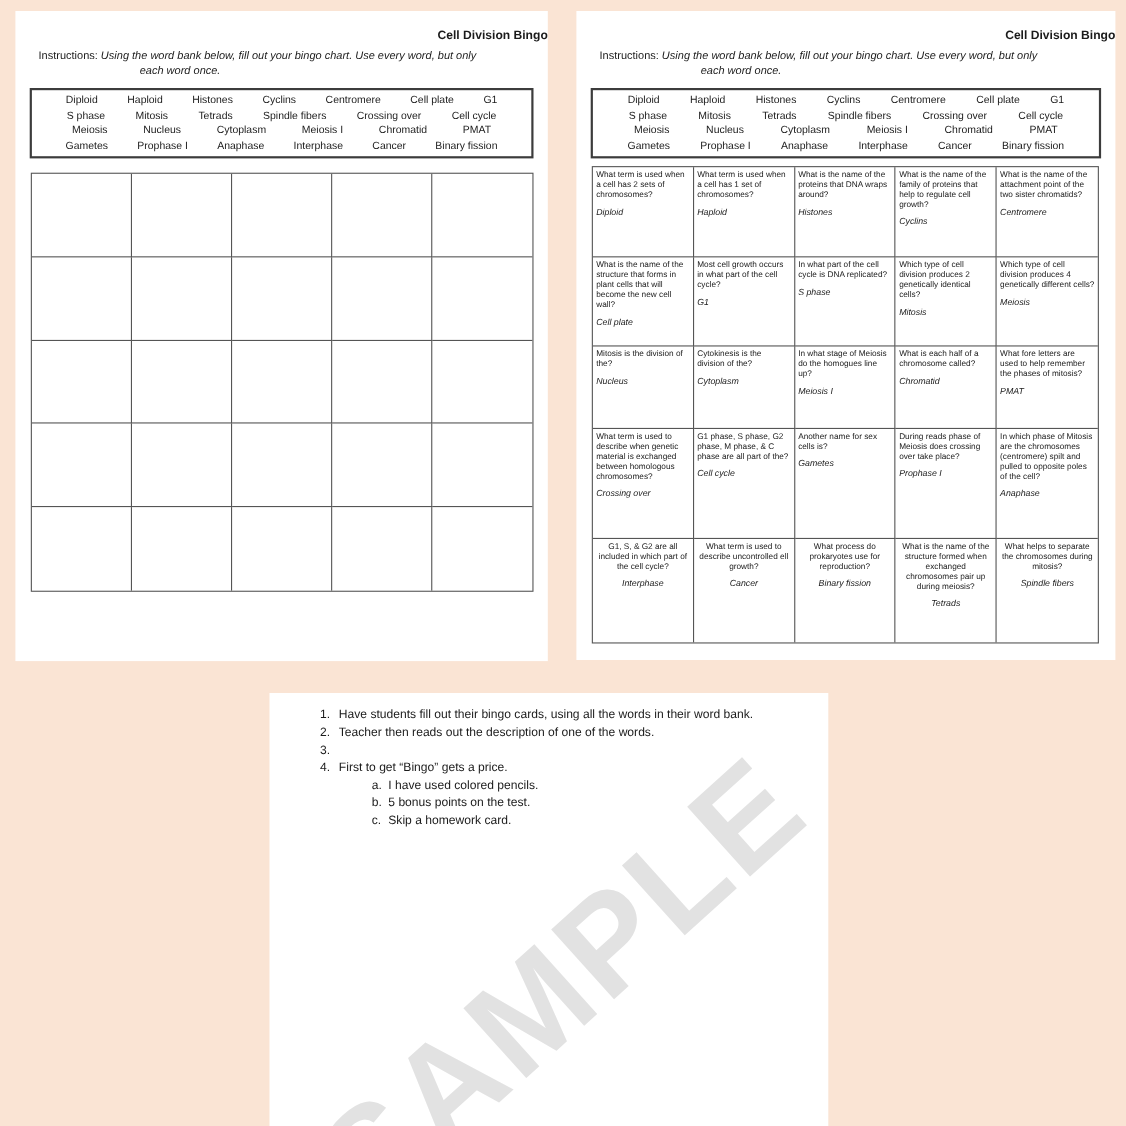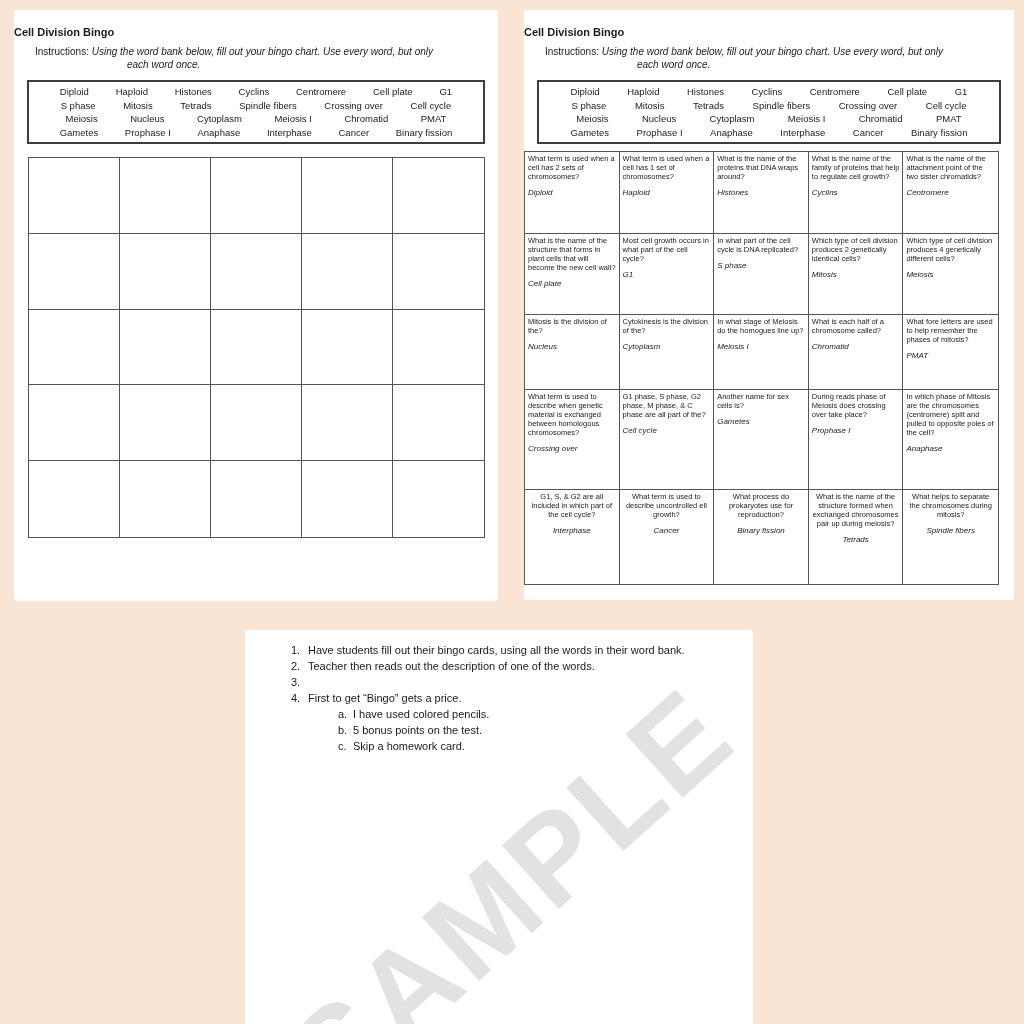--- a/index.html
+++ b/index.html
@@ -2,29 +2,29 @@
 <html><head>
 <meta charset="utf-8">
 <style>
   html,body{margin:0;padding:0;}
   body{width:1024px;height:1024px;position:relative;overflow:hidden;
        background:#fae4d4;font-family:"Liberation Sans",sans-serif;color:#1b1b1b;}
   .page{position:absolute;background:#ffffff;overflow:hidden;}
   .page-left{left:14px;top:10px;width:484px;height:591px;}
   .page-right{left:524px;top:10px;width:490px;height:590px;}
   .page-bottom{left:245px;top:630px;width:508px;height:600px;}
-  .title{margin:16px 0 0;text-align:left;font-size:11px;font-weight:bold;}
+  .title{margin:16px 0 0;text-align:right;font-size:11px;font-weight:bold;}
   .instr{margin:7px 0 0 21px;font-size:10px;line-height:13px;white-space:nowrap;}
   .ital{font-style:italic;}
   .instr-line2{margin-left:92px;}
   .wordbank{margin:9px 13px 0;border:2px solid #3c3c3c;padding:3px 4px;}
   .wb-row{display:flex;justify-content:space-evenly;font-size:9.5px;line-height:13.5px;}
   .bgrid{display:grid;grid-template-columns:repeat(5,1fr);border:1px solid #555;}
   .page-left .bgrid{margin:13px 13px 0 14px;grid-template-rows:repeat(5,75.8px);}
-  .page-right .bgrid{margin:7px 15px 0 0;grid-template-rows:82px 81px 75px 100px 94px;}
+  .page-right .bgrid{margin:7px 15px 0 14px;grid-template-rows:82px 81px 75px 100px 94px;}
   .bgrid>div{border-right:1px solid #555;border-bottom:1px solid #555;}
   .bgrid>div:nth-child(5n){border-right:none;}
   .bgrid>div:nth-last-child(-n+5){border-bottom:none;text-align:center;}
   .cell{padding:2px 3px;font-size:7.5px;line-height:1.2;}
   .cell .a{margin-top:7px;font-style:italic;font-size:8px;}
   .dir-heading{position:relative;margin:40px 0 0 46px;font-size:13px;font-weight:bold;}
   .dir-list{position:relative;margin:13px 20px 0 46px;font-size:11px;line-height:1.45;}
   .dir-item{display:flex;}
   .dir-item .num{width:17px;flex:none;}
   .dir-item .txt{max-width:390px;}

